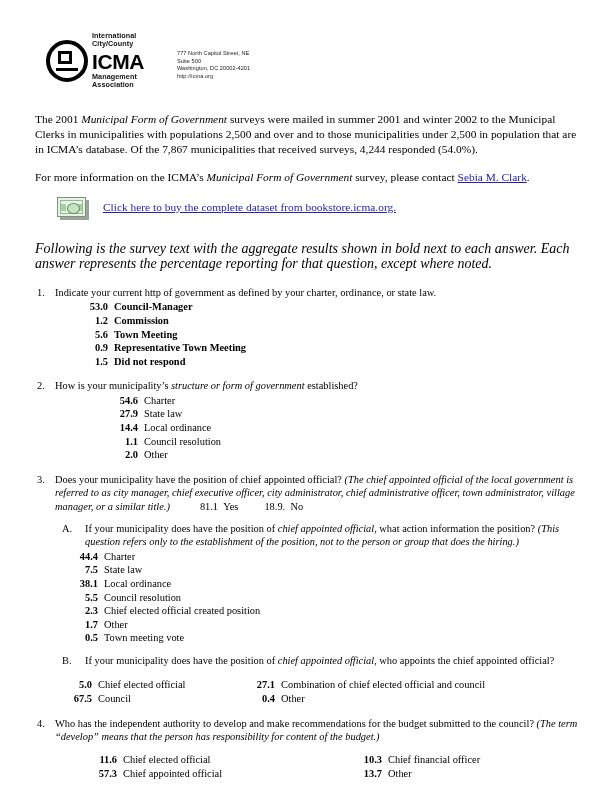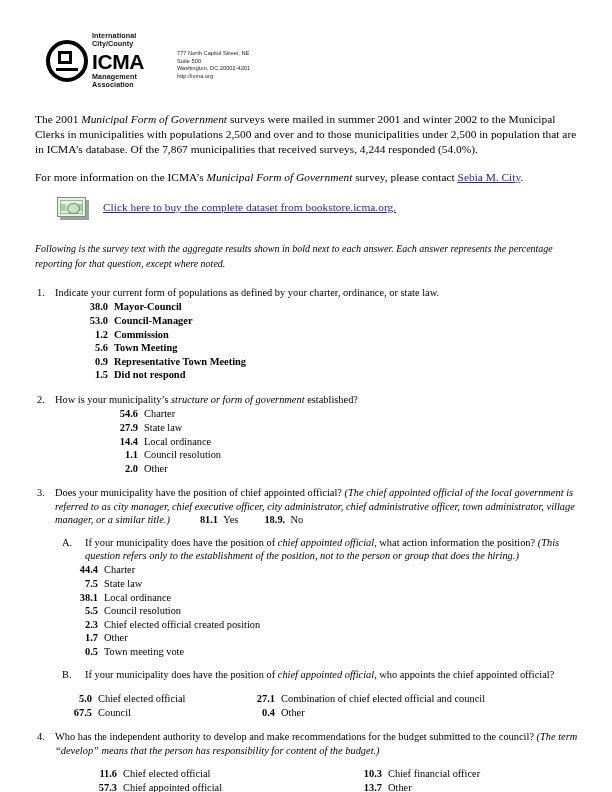--- a/index.html
+++ b/index.html
@@ -116,21 +116,21 @@
     line-height: 15.2px;
     text-align: left;
   }
   .it { font-style: italic; }
   a.link {
     color: #2222bb;
     text-decoration: underline;
   }
   .instructions {
     margin: 14px 0 14px 0;
-    font-size: 10px;
+    font-size: 14px;
     font-style: italic;
     line-height: 15.6px;
   }
 
   
   .buy-row {
     display: flex;
     align-items: flex-start;
     margin: 8px 0 0 0;
     height: 30px;
@@ -255,21 +255,21 @@
   .q1-answers { margin-left: 49px; }
   .q2-answers { margin-left: 79px; }
   .qa-answers { margin-left: 12px; }
   .qb-answers { margin-left: 6px; margin-top: 11px; }
   .q4-answers { margin-left: 58px; margin-top: 10px; }
 
   .inline-ans {
     display: inline;
     white-space: nowrap;
   }
-  .inline-ans .pct { font-weight: bold; }
+  .inline-ans .pct { font-weight: normal; }
   .spacer-sm { display: inline-block; width: 26px; }
   .spacer-md { display: inline-block; width: 30px; }
 </style>
 </head>
 <body>
 
 <div class="page">
 
   <div class="header">
 
@@ -294,48 +294,44 @@
       <div>Washington, DC 20002-4201</div>
       <div>http://icma.org</div>
     </div>
 
   </div>
 
   <div class="body-wrap">
 
     <p class="para"><span>The 2001 </span><span class="it">Municipal Form of Government</span><span> surveys were mailed in summer 2001 and winter 2002 to the Municipal Clerks in municipalities with populations 2,500 and over and to those municipalities under 2,500 in population that are in ICMA’s database.  Of the 7,867 municipalities that received surveys, 4,244 responded (54.0%).</span></p>
 
-    <p class="para"><span>For more information on the ICMA’s </span><span class="it">Municipal Form of Government</span><span> survey, please contact </span><a class="link" href="#">Sebia M. City</a><span>.</span></p>
+    <p class="para"><span>For more information on the ICMA’s </span><span class="it">Municipal Form of Government</span><span> survey, please contact </span><a class="link" href="#">Sebia M. Clark</a><span>.</span></p>
 
     <div class="buy-row">
       <div class="money-icon">
         <div class="shadow"></div>
         <div class="note">
           <div class="inner"></div>
           <div class="b1"></div>
           <div class="b2"></div>
           <div class="oval"></div>
         </div>
       </div>
       <div class="buy-link"><a class="link" href="#">Click here to buy the complete dataset from bookstore.icma.org.</a></div>
     </div>
 
     <p class="instructions">Following is the survey text with the aggregate results shown in bold next to each answer. Each answer represents the percentage reporting for that question, except where noted.</p>
 
     <div class="question">
       <div class="q-head">
         <div class="q-num">1.</div>
-        <div class="q-text">Indicate your current form of populations as defined by your charter, ordinance, or state law.</div>
+        <div class="q-text">Indicate your current http of government as defined by your charter, ordinance, or state law.</div>
       </div>
       <div class="answers q1-answers">
         <div class="ans-col">
-          <div class="ans bold-lbl">
-              <span class="pct">38.0</span>
-              <span class="lbl">Mayor-Council</span>
-            </div>
           <div class="ans bold-lbl">
               <span class="pct">53.0</span>
               <span class="lbl">Council-Manager</span>
             </div>
           <div class="ans bold-lbl">
               <span class="pct">1.2</span>
               <span class="lbl">Commission</span>
             </div>
           <div class="ans bold-lbl">
               <span class="pct">5.6</span>

